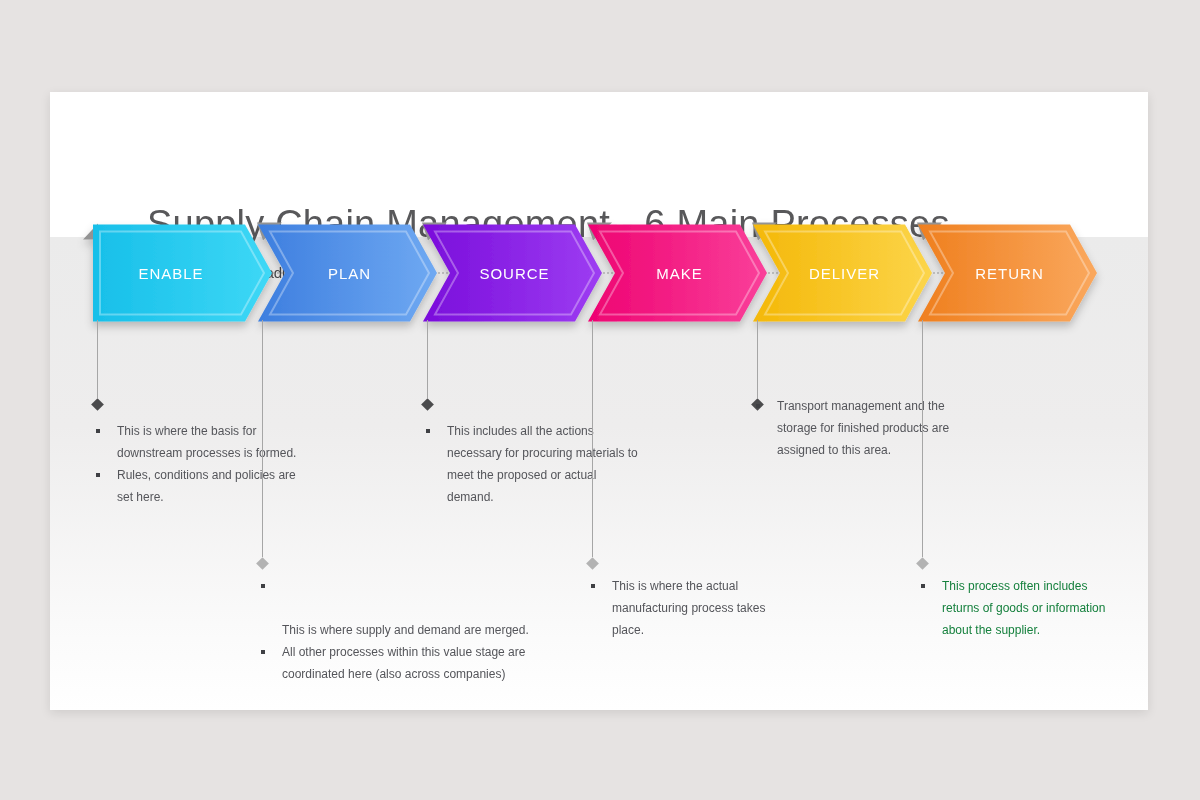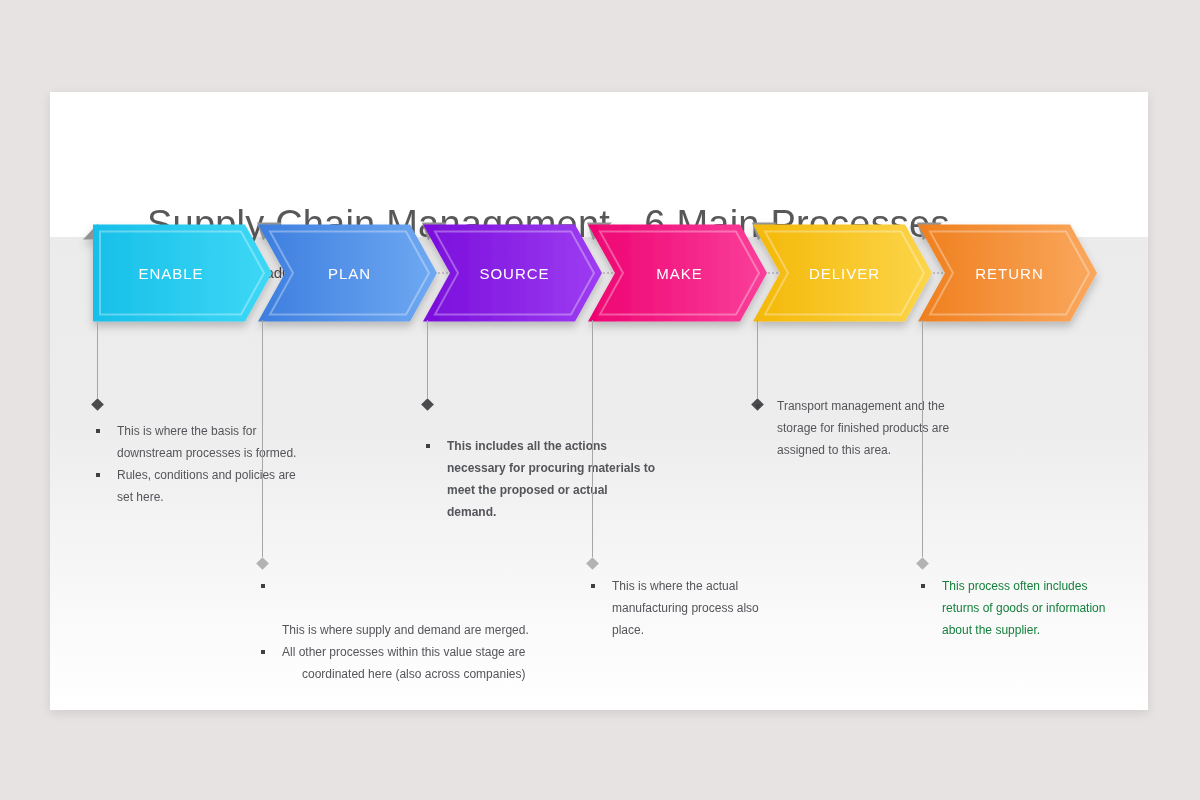--- a/index.html
+++ b/index.html
@@ -145,21 +145,21 @@
 downstream processes is formed.</div>
         </div>
         <div class="bullet-item">
           <span class="bullet-marker" style="background: rgb(63, 64, 68);"></span>
           <div class="bullet-text" style="color: rgb(84, 85, 90);">Rules, conditions and policies are
 set here.</div>
         </div>
       </div>
       <div class="connector-line" style="left: 427px; top: 320px; height: 78px; background: rgb(166, 166, 166);"></div>
       <div class="connector-diamond" style="left: 423px; top: 399.5px; background: rgb(75, 75, 77);"></div>
-      <div class="note-block" style="left: 426px; top: 435px; font-weight: bold;">
+      <div class="note-block" style="left: 426px; top: 420px;">
         <div class="bullet-item">
           <span class="bullet-marker" style="background: rgb(63, 64, 68);"></span>
           <div class="bullet-text" style="color: rgb(84, 85, 90);">This includes all the actions
 necessary for procuring materials to
 meet the proposed or actual
 demand.</div>
         </div>
       </div>
       <div class="connector-line" style="left: 757px; top: 320px; height: 78px; background: rgb(166, 166, 166);"></div>
       <div class="connector-diamond" style="left: 753px; top: 399.5px; background: rgb(75, 75, 77);"></div>
@@ -173,31 +173,31 @@
       </div>
       <div class="connector-line" style="left: 262px; top: 320px; height: 237px; background: rgb(166, 166, 166);"></div>
       <div class="connector-diamond" style="left: 258px; top: 558.5px; background: rgb(179, 179, 179);"></div>
       <div class="note-block" style="left: 261px; top: 575px;">
         <div class="bullet-item">
           <span class="bullet-marker" style="background: rgb(63, 64, 68);"></span>
           <div class="bullet-text" style="color: rgb(84, 85, 90); margin-top: 44px;">This is where supply and demand are merged.</div>
         </div>
         <div class="bullet-item">
           <span class="bullet-marker" style="background: rgb(63, 64, 68);"></span>
-          <div class="bullet-text" style="color: rgb(84, 85, 90); text-align: right;">All other processes within this value stage are
+          <div class="bullet-text" style="color: rgb(84, 85, 90);">All other processes within this value stage are
 coordinated here (also across companies)</div>
         </div>
       </div>
       <div class="connector-line" style="left: 592px; top: 320px; height: 237px; background: rgb(166, 166, 166);"></div>
       <div class="connector-diamond" style="left: 588px; top: 558.5px; background: rgb(179, 179, 179);"></div>
       <div class="note-block" style="left: 591px; top: 575px;">
         <div class="bullet-item">
           <span class="bullet-marker" style="background: rgb(63, 64, 68);"></span>
           <div class="bullet-text" style="color: rgb(84, 85, 90);">This is where the actual
-manufacturing process also
+manufacturing process takes
 place.</div>
         </div>
       </div>
       <div class="connector-line" style="left: 922px; top: 320px; height: 237px; background: rgb(166, 166, 166);"></div>
       <div class="connector-diamond" style="left: 918px; top: 558.5px; background: rgb(179, 179, 179);"></div>
       <div class="note-block" style="left: 921px; top: 575px;">
         <div class="bullet-item">
           <span class="bullet-marker" style="background: rgb(63, 64, 68);"></span>
           <div class="bullet-text" style="color: #15803d;">This process often includes
 returns of goods or information

